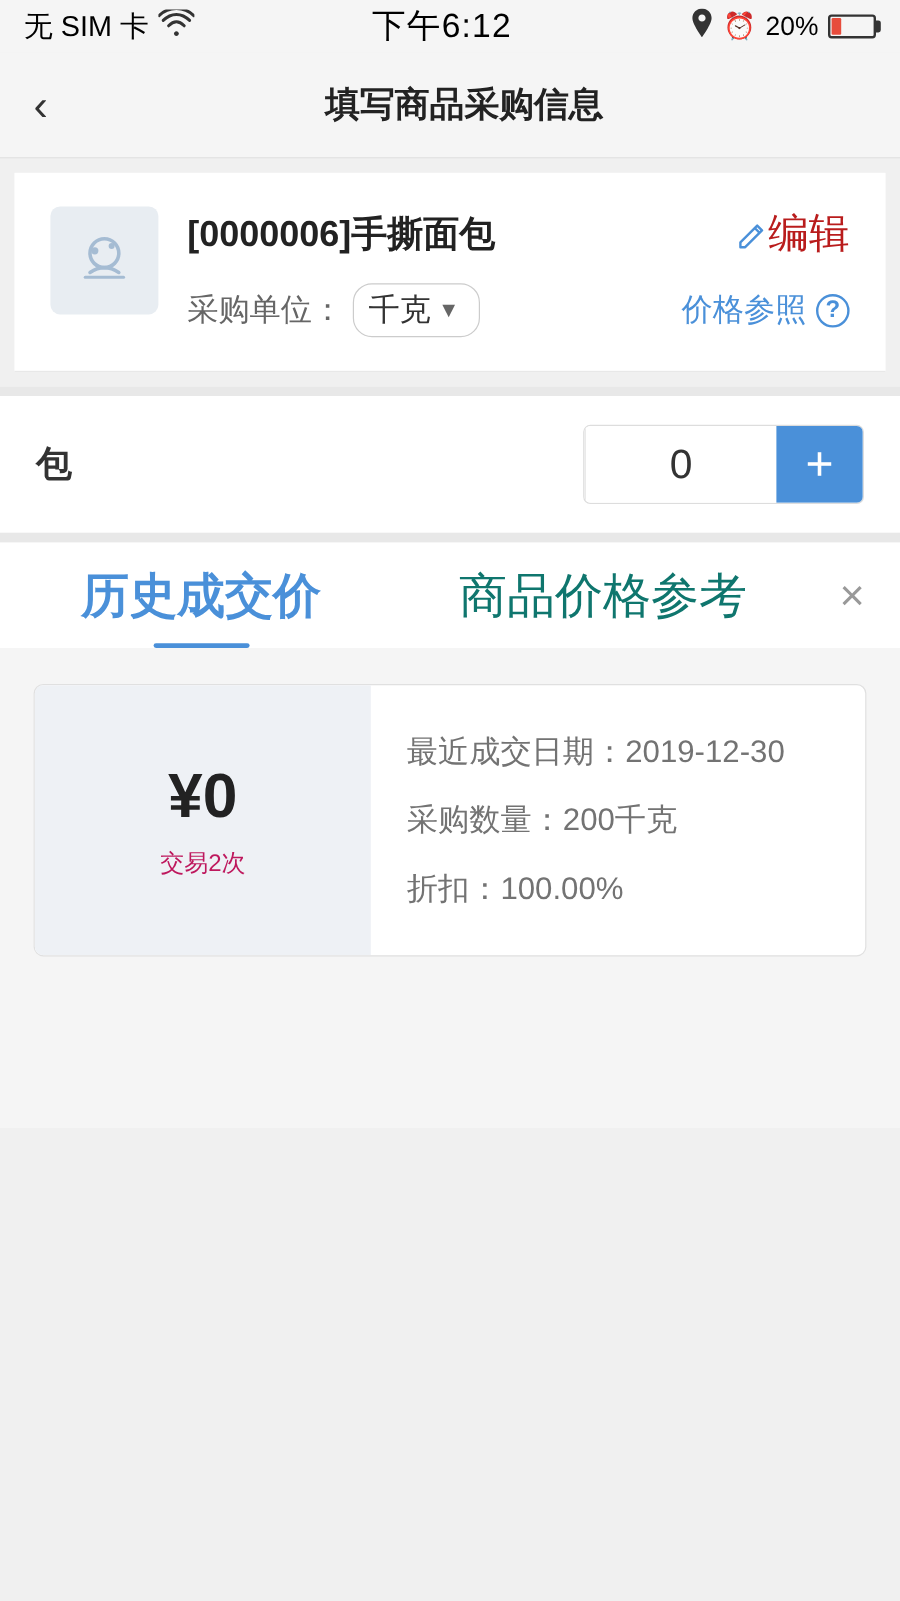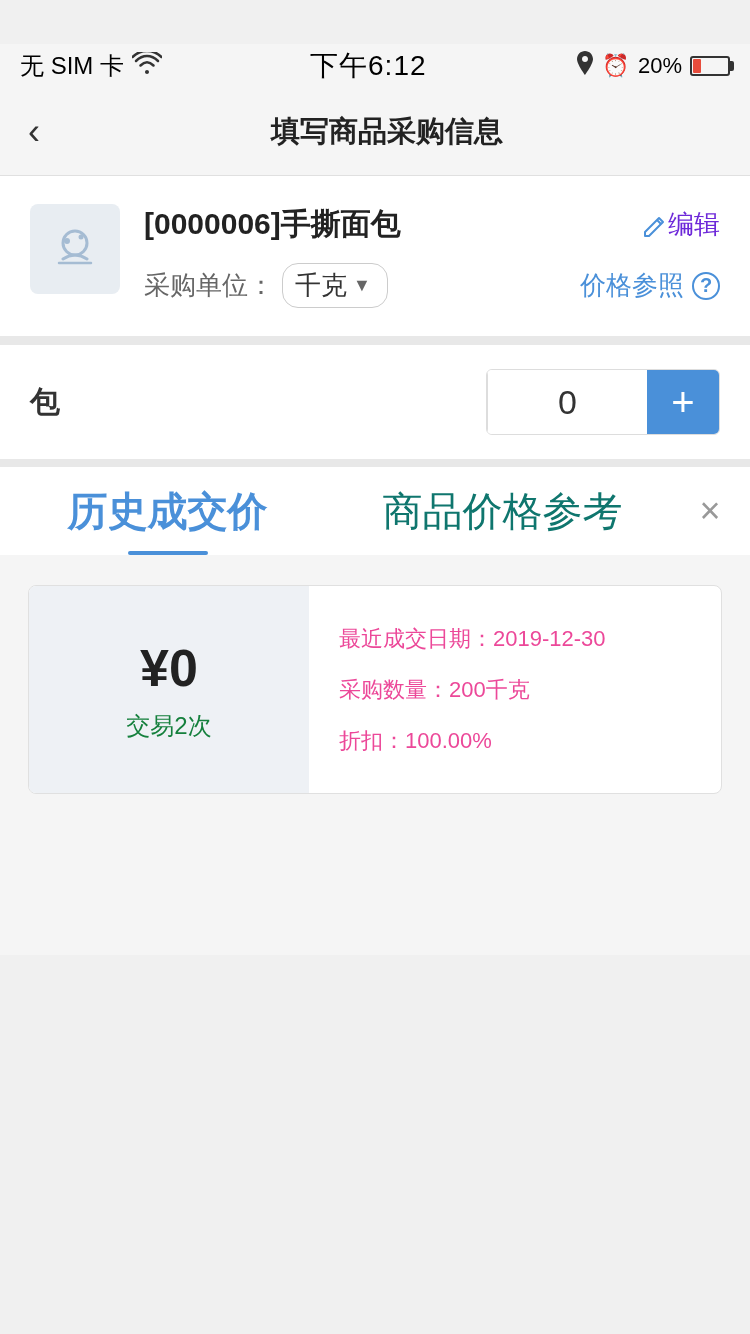--- a/index.html
+++ b/index.html
@@ -17,21 +17,20 @@
     .status-bar {
       width: 750px;
       height: 44px;
       background: #f5f5f5;
       display: flex;
       align-items: center;
       justify-content: space-between;
       padding: 0 20px;
       font-size: 26px;
       font-weight: 500;
-      margin-top: 44px;
     }
     .status-left {
       display: flex;
       align-items: center;
       gap: 8px;
       font-size: 24px;
     }
     .status-center {
       font-size: 28px;
       font-weight: 400;
@@ -97,21 +96,21 @@
     .header-title {
       font-size: 29px;
       font-weight: 600;
       color: #222;
       margin-left: 24px;
     }
 
     
     .product-card {
       background: #fff;
-      margin: 0;
+      margin: 12px;
       padding: 28px 30px;
       display: flex;
       align-items: flex-start;
       gap: 24px;
       border-bottom: 1px solid #e8e8e8;
     }
     .product-logo {
       width: 90px;
       height: 90px;
       background: #e8edf2;
@@ -134,22 +133,22 @@
       align-items: center;
       justify-content: space-between;
       margin-bottom: 18px;
     }
     .product-name {
       font-size: 30px;
       font-weight: 600;
       color: #222;
     }
     .product-edit {
-      font-size: 26px;
-      color: #6d28d9;
+      font-size: 34px;
+      color: #b91c1c;
       display: flex;
       align-items: center;
       gap: 0;
     }
     .product-unit-row {
       display: flex;
       align-items: center;
       justify-content: space-between;
     }
     .unit-label {
@@ -318,34 +317,34 @@
       justify-content: center;
       padding: 40px 20px;
       gap: 12px;
     }
     .history-price {
       font-size: 52px;
       font-weight: 700;
       color: #222;
     }
     .history-count {
-      font-size: 24px;
-      color: #15803d;
+      font-size: 20px;
+      color: #be185d;
     }
     .history-card-right {
       flex: 1;
       padding: 36px 30px;
       display: flex;
       flex-direction: column;
       gap: 18px;
       justify-content: center;
     }
     .history-detail-line {
-      font-size: 22px;
-      color: #ec4899;
+      font-size: 26px;
+      color: #737373;
       line-height: 1.5;
     }
   </style>
 </head>
 <body>
 
 <div class="status-bar">
   <div class="status-left">
     <span>无 SIM 卡</span>
     <span>

